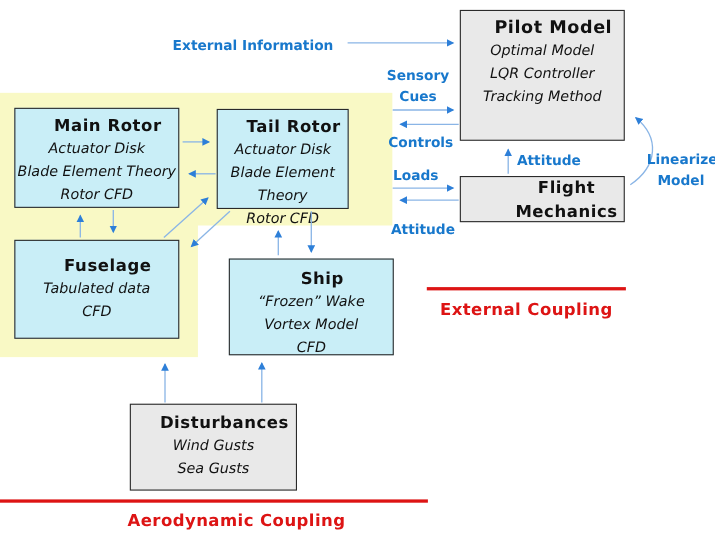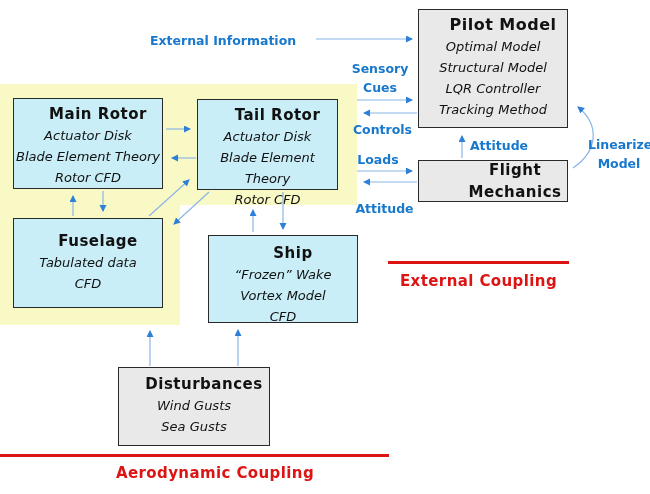--- a/index.html
+++ b/index.html
@@ -17,30 +17,30 @@
     position:absolute;border:1.6px solid #2a2a2a;box-sizing:border-box;
     text-align:center;padding-top:4px;
   }
   .box.cyan{background:#c9eef7;}
   .box.gray{background:#e9e9e9;}
   .box-title{font-weight:bold;font-size:15px;line-height:22px;color:#111;letter-spacing:.5px;margin-left:20px;}
   .box-line{font-style:italic;font-size:13px;line-height:21px;color:#111;}
   #pilot-model{left:418px;top:9px;width:150px;height:119px;}
   #pilot-model .box-title{font-size:16px;}
   #main-rotor{left:13px;top:98px;width:150px;height:91px;}
-  #tail-rotor{left:197px;top:99px;width:141px;height:91px;}
+  #tail-rotor{left:197px;top:99px;width:120px;height:91px;}
   #fuselage{left:13px;top:218px;width:150px;height:90px;padding-top:11px;}
   #ship{left:208px;top:235px;width:150px;height:88px;padding-top:6px;}
   #flight-mechanics{left:418px;top:160px;width:150px;height:42px;display:flex;align-items:center;justify-content:center;padding-top:0;padding-left:24px;}
   #disturbances{left:118px;top:367px;width:152px;height:79px;padding-top:5px;}
   
   .flow-label{
     position:absolute;color:#1878cc;font-weight:bold;font-size:12.5px;line-height:19px;
   }
-  #lbl-external-information{left:150px;top:31px;width:160px;text-align:left;}
+  #lbl-external-information{left:150px;top:31px;width:160px;text-align:center;}
   #lbl-sensory-cues{left:345px;top:59px;width:70px;text-align:center;}
   #lbl-controls{left:350px;top:120px;width:65px;text-align:center;}
   #lbl-loads{left:350px;top:150px;width:56px;text-align:center;}
   #lbl-attitude-h{left:352px;top:199px;width:65px;text-align:center;}
   #lbl-attitude-v{left:468px;top:136px;width:62px;text-align:center;}
   #lbl-linearized-model{left:588px;top:135px;width:62px;text-align:center;}
   
   .red-rule{position:absolute;height:3px;background:#dd1414;}
   #rule-external{left:388px;top:261px;width:181px;}
   #rule-aero{left:0;top:454px;width:389px;}
@@ -52,21 +52,20 @@
 </head>
 <body>
 
 <div id="stage">
 
   <div id="yellow-region"></div>
 
   <div class="box gray" id="pilot-model">
     <div class="box-title">Pilot Model</div>
     <div class="box-line">Optimal Model</div>
-    <div class="box-line">Structural Model</div>
     <div class="box-line">LQR Controller</div>
     <div class="box-line">Tracking Method</div>
   </div>
 
   <div class="box cyan" id="main-rotor">
     <div class="box-title">Main Rotor</div>
     <div class="box-line">Actuator Disk</div>
     <div class="box-line">Blade Element Theory</div>
     <div class="box-line">Rotor CFD</div>
   </div>

